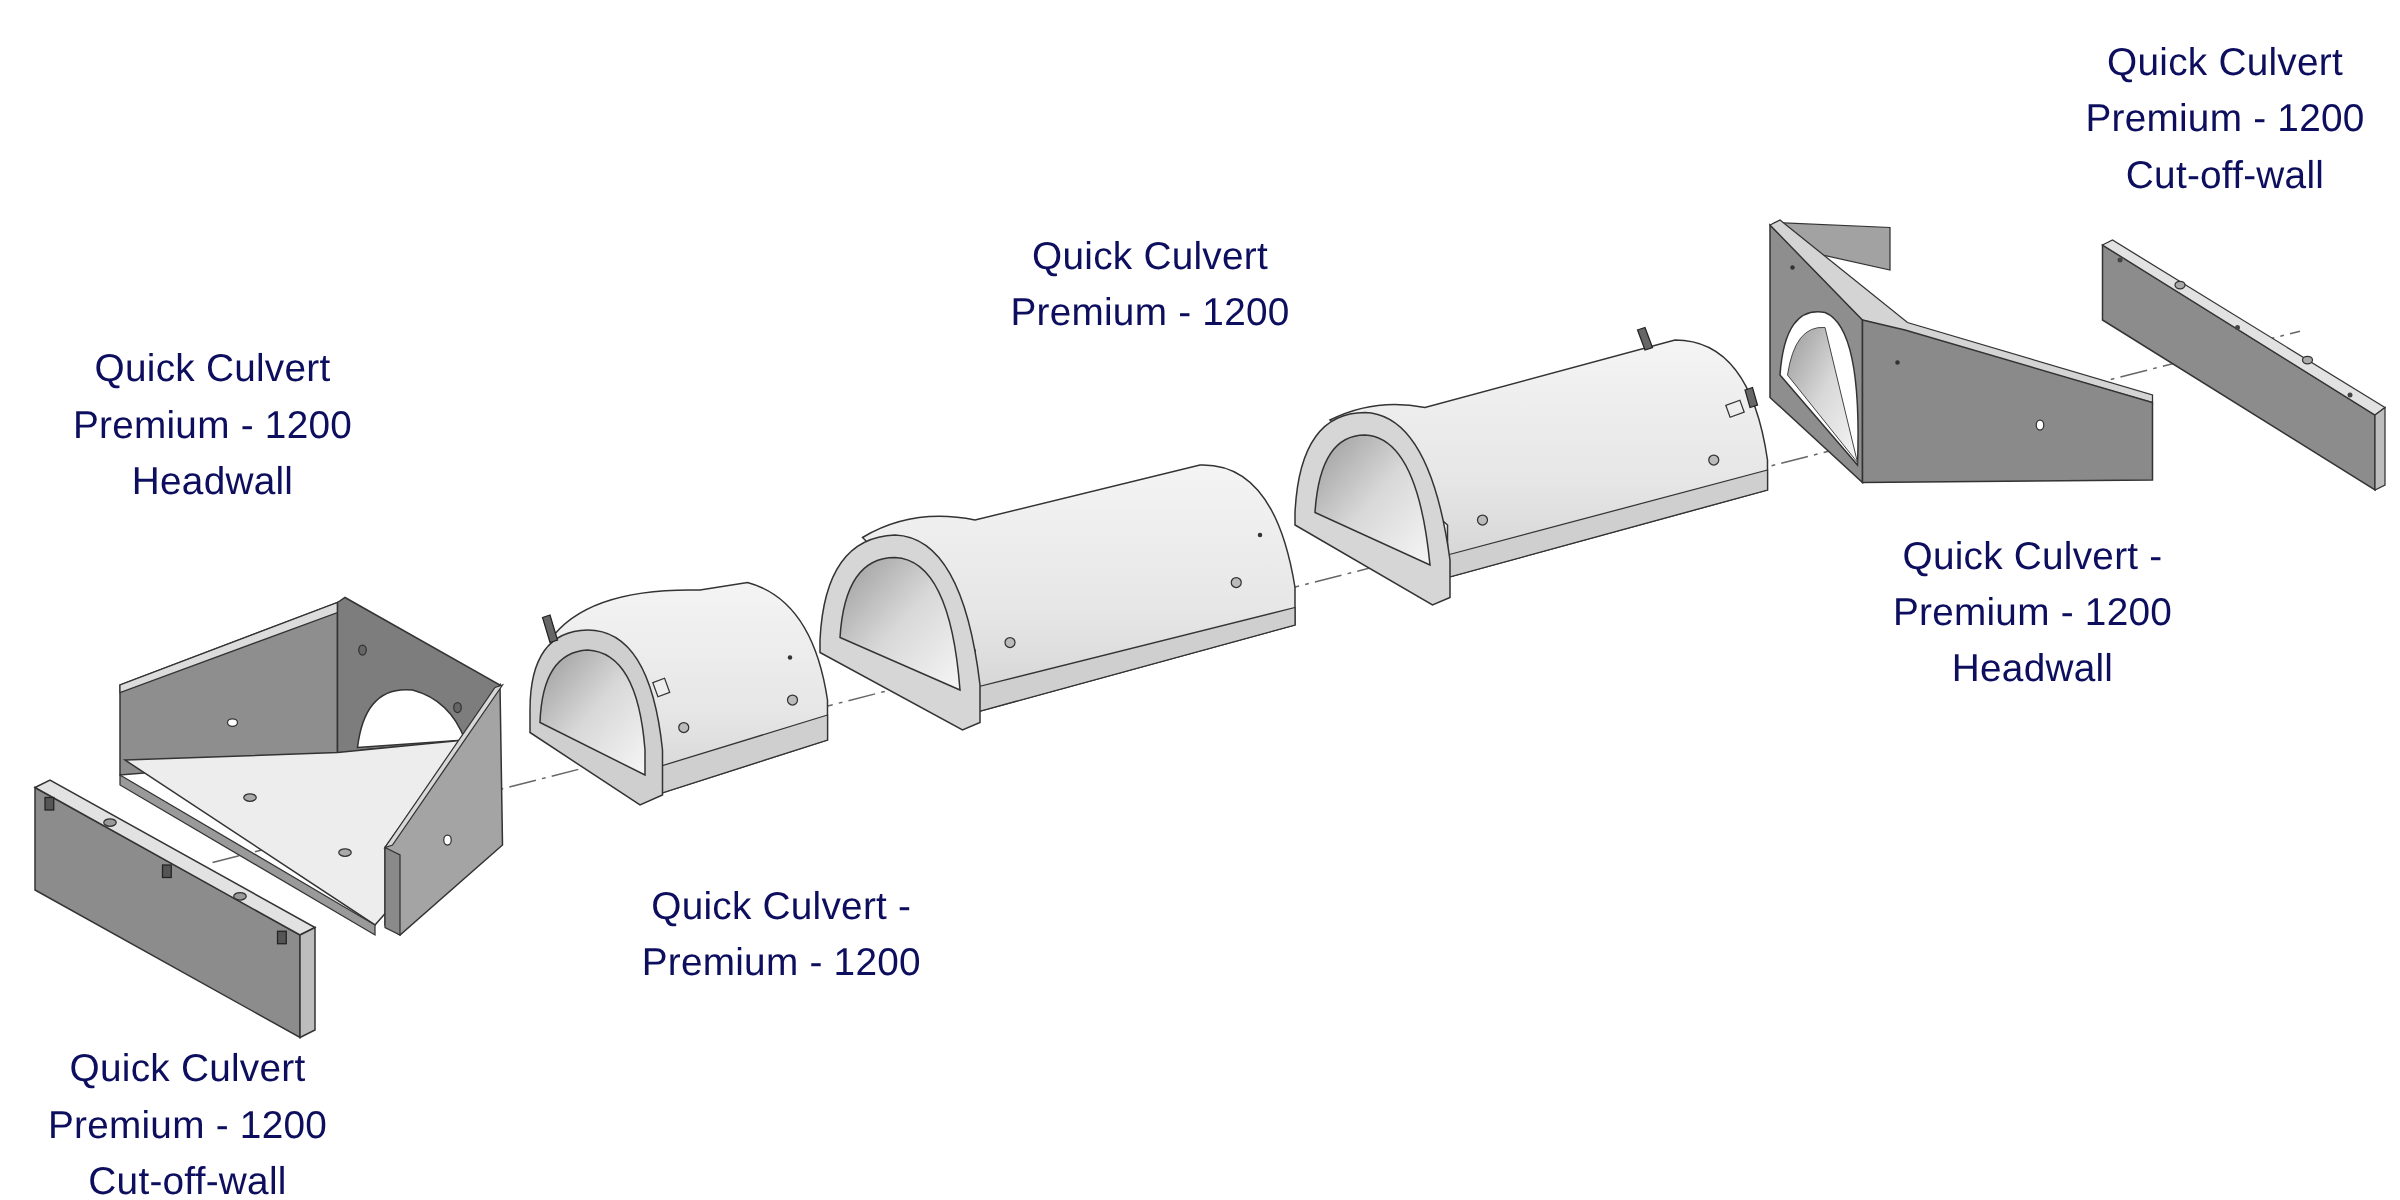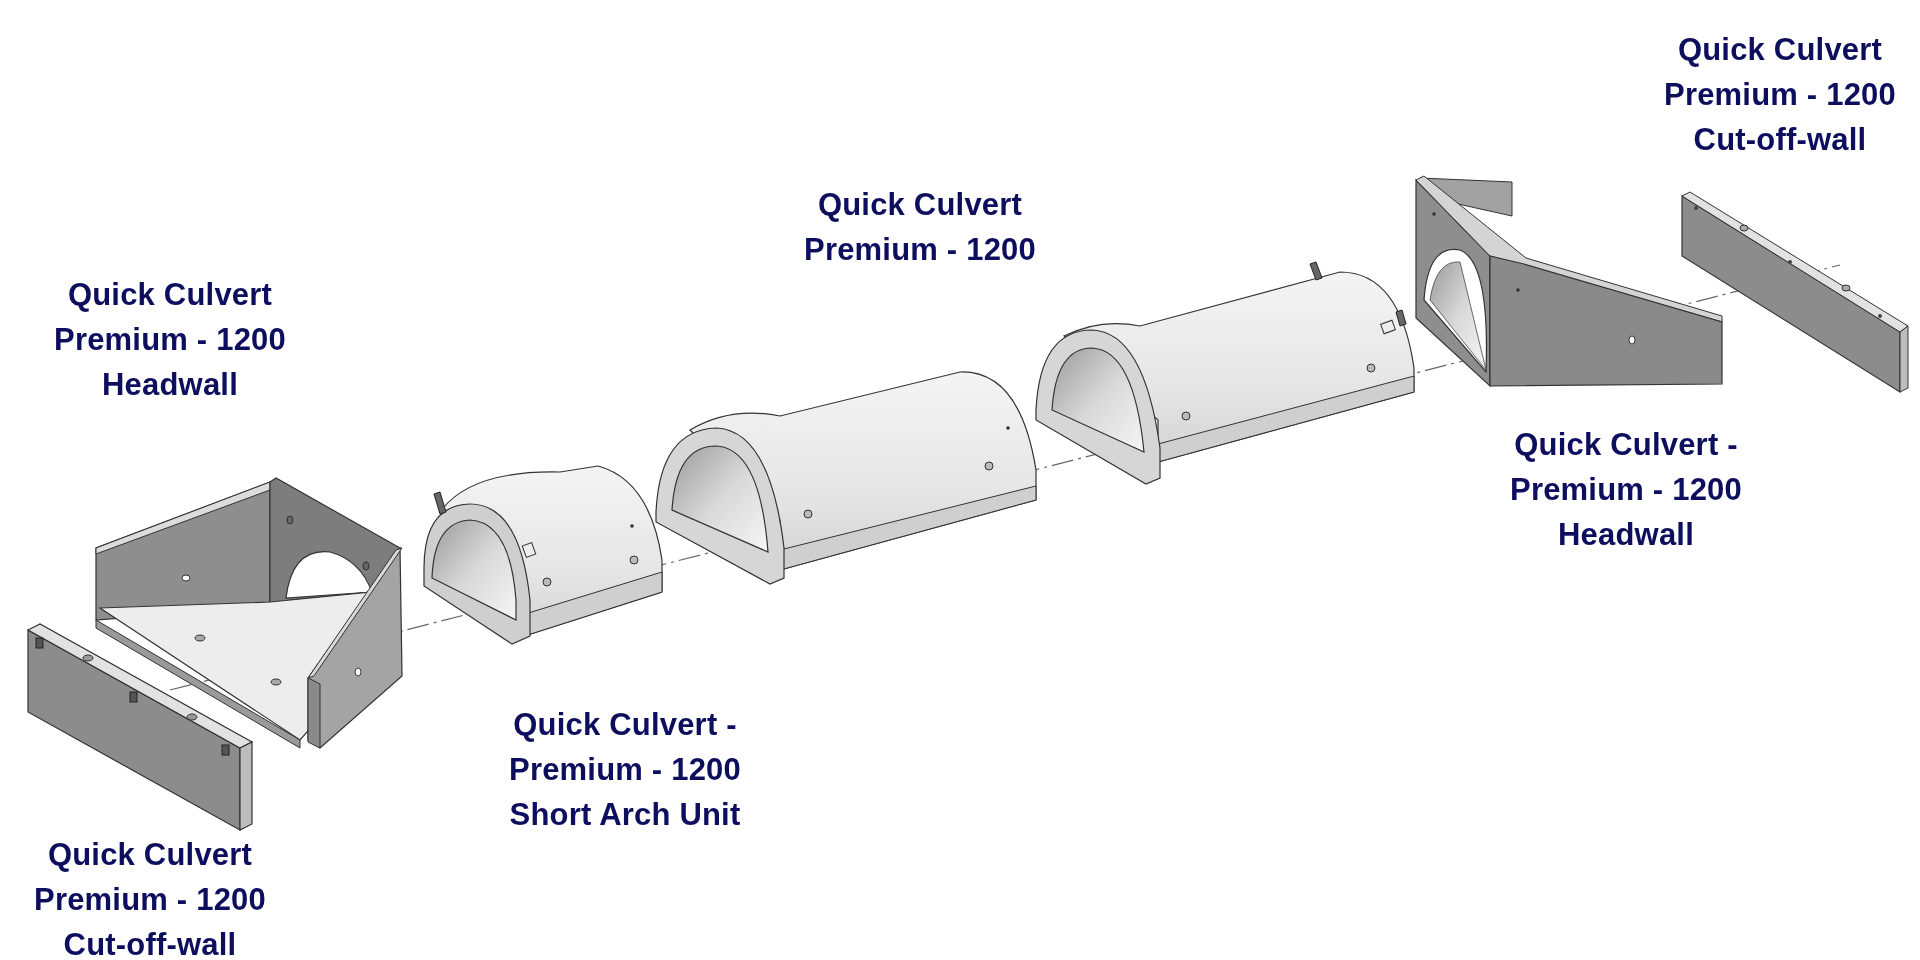--- a/index.html
+++ b/index.html
@@ -16,21 +16,21 @@
     }
     #canvas {
       position: absolute;
       left: 0; top: 0;
       width: 1920px;
       height: 960px;
     }
     .label {
       position: absolute;
       color: #0d0f5e;
-      font-weight: bold;
+      font-weight: normal;
       font-size: 31px;
       line-height: 45px;
       text-align: center;
       white-space: nowrap;
       letter-spacing: 0.2px;
     }
     .label span { display: block; }
   </style>
 </head>
 <body>
@@ -178,21 +178,20 @@
 
   <div class="label" style="left:10px; top:832px; width:280px;">
     <span>Quick Culvert</span>
     <span>Premium - 1200</span>
     <span>Cut-off-wall</span>
   </div>
 
   <div class="label" style="left:490px; top:702px; width:270px;">
     <span>Quick Culvert -</span>
     <span>Premium - 1200</span>
-    <span>Short Arch Unit</span>
   </div>
 
   <div class="label" style="left:760px; top:182px; width:320px;">
     <span>Quick Culvert</span>
     <span>Premium - 1200</span>
   </div>
 
   <div class="label" style="left:1486px; top:422px; width:280px;">
     <span>Quick Culvert -</span>
     <span>Premium - 1200</span>

